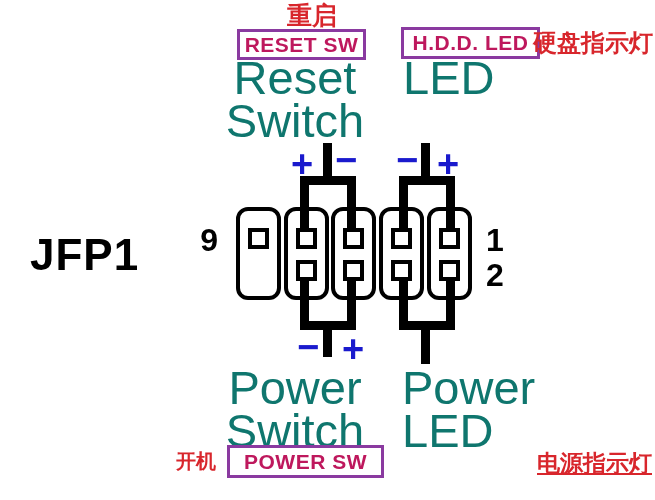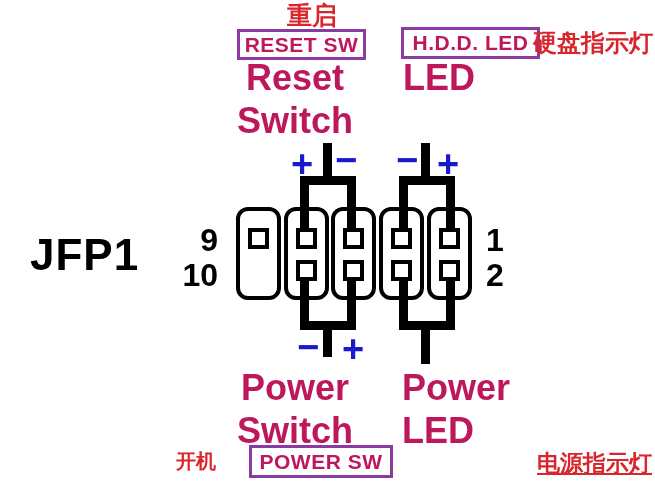--- a/index.html
+++ b/index.html
@@ -7,21 +7,21 @@
     position:relative;width:655px;height:500px;background:#ffffff;
     font-family:"Liberation Sans","DejaVu Sans",sans-serif;overflow:hidden;
   }
   .abs{position:absolute;}
   .cn{color:#d8262c;font-weight:bold;white-space:nowrap;line-height:1;}
   .pbox{
     border:3px solid #8a3aa0;color:#be185d;font-weight:bold;background:#fff;
     display:flex;align-items:center;justify-content:center;box-sizing:border-box;
     font-size:21px;letter-spacing:0.5px;white-space:nowrap;
   }
-  .biglabel{font-weight:bold;color:#be185d;font-size:36px;line-height:43px;white-space:nowrap;}
+  .biglabel{font-weight:normal;color:#0f766e;font-size:47px;line-height:43px;white-space:nowrap;}
   .center{text-align:center;}
   .sign{color:#1a1acd;font-weight:bold;font-size:38px;line-height:1;}
   .socket{border:4px solid #000;border-radius:12px;background:#fff;box-sizing:border-box;position:absolute;width:45px;height:93px;top:207px;}
   .pin{border:4px solid #000;background:#fff;width:21px;height:21px;box-sizing:border-box;position:absolute;}
   .wire{background:#000;position:absolute;}
   .bracket-top{border-top:9px solid #000;border-left:9px solid #000;border-right:9px solid #000;box-sizing:border-box;position:absolute;}
   .bracket-bottom{border-bottom:9px solid #000;border-left:9px solid #000;border-right:9px solid #000;box-sizing:border-box;position:absolute;}
   .numcol{font-weight:bold;color:#000;font-size:32px;line-height:35px;}
   .jfp1{font-weight:bold;color:#000;font-size:44px;line-height:1;letter-spacing:1px;}
 </style>
@@ -78,21 +78,20 @@
   <div class="pin" style="left:439px;top:228px;"></div>
   <div class="pin" style="left:296px;top:260px;"></div>
   <div class="pin" style="left:343px;top:260px;"></div>
   <div class="pin" style="left:391px;top:260px;"></div>
   <div class="pin" style="left:439px;top:260px;"></div>
 
   <span class="abs jfp1" style="left:30px;top:233px;">JFP1</span>
 
   <div class="abs numcol" style="left:166px;top:223px;width:52px;text-align:right;">
     <div>9</div>
-    <div>10</div>
   </div>
 
   <div class="abs numcol" style="left:486px;top:223px;">
     <div>1</div>
     <div>2</div>
   </div>
 
   <div class="wire" style="left:323px;top:330px;width:9px;height:27px;"></div>
   <div class="wire" style="left:421px;top:330px;width:9px;height:34px;"></div>
 
@@ -104,20 +103,20 @@
     <div>Switch</div>
   </div>
 
   <div class="abs biglabel" style="left:402px;top:366px;">
     <div>Power</div>
     <div>LED</div>
   </div>
 
   <span class="abs cn" style="left:176px;top:451px;font-size:20px;">开机</span>
 
-  <div class="abs pbox" style="left:227px;top:445px;width:144px;height:33px;margin-left:22px;">
+  <div class="abs pbox" style="left:227px;top:445px;width:157px;height:33px;">
     <span>POWER SW</span>
   </div>
 
 
   <span class="abs cn" style="left:537px;top:452px;font-size:23px;text-decoration:underline;">电源指示灯</span>
 
 </div>
 
 </body></html>

